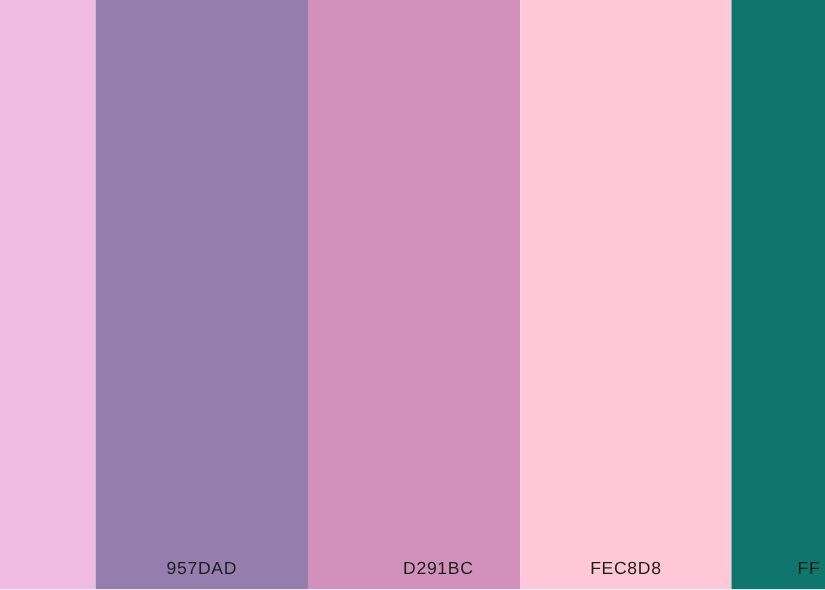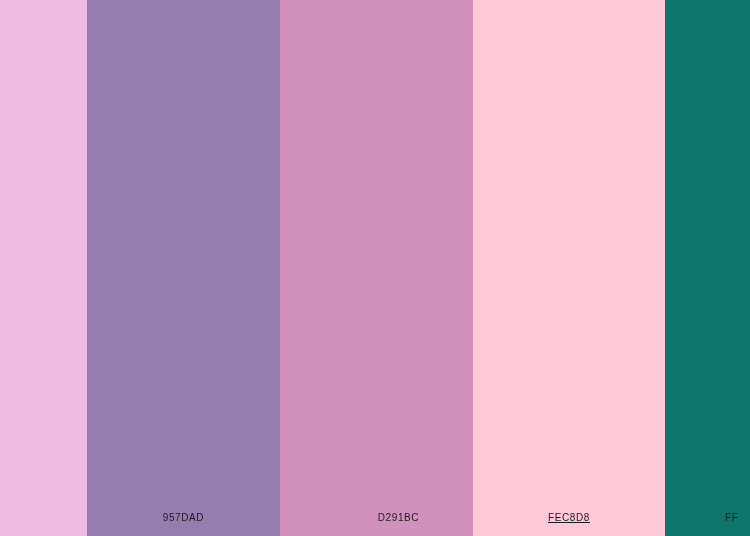--- a/index.html
+++ b/index.html
@@ -24,21 +24,21 @@
     display: block;
   }
   .swatch-label {
     position: absolute;
     left: 0;
     right: 0;
     bottom: 0;
     height: 36px;
     line-height: 36px;
     text-align: center;
-    font-size: 10px;
+    font-size: 16px;
     letter-spacing: 0.6px;
     color: #1c1c1c;
     white-space: nowrap;
     user-select: none;
   }
   
   .swatch.clip-left .swatch-label {
     text-align: left;
     padding-left: 0;
     text-indent: 0;
@@ -55,18 +55,18 @@
     <div class="swatch clip-left" style="left: 0px; width: 87px; height: 536px; background: rgb(239, 187, 228);">
       <div class="swatch-label" style="color: rgb(28, 28, 28); margin-left: -56px;">E4</div>
     </div>
     <div class="swatch" style="left: 87px; width: 193px; height: 536px; background: rgb(149, 125, 173);">
       <div class="swatch-label" style="color: rgb(28, 28, 28);">957DAD</div>
     </div>
     <div class="swatch" style="left: 280px; width: 193px; height: 536px; background: rgb(210, 145, 188);">
       <div class="swatch-label" style="color: rgb(28, 28, 28); padding-left: 44px;">D291BC</div>
     </div>
     <div class="swatch" style="left: 473px; width: 192px; height: 536px; background: rgb(254, 200, 216);">
-      <div class="swatch-label" style="color: rgb(28, 28, 28); text-decoration: underline;">FEC8D8</div>
+      <div class="swatch-label" style="color: rgb(28, 28, 28);">FEC8D8</div>
     </div>
     <div class="swatch clip-right" style="left: 665px; width: 85px; height: 536px; background: #0f766e;">
       <div class="swatch-label" style="color: rgb(28, 28, 28); margin-left: 60px;">FF</div>
     </div>
   </div>
 
 </body></html>

